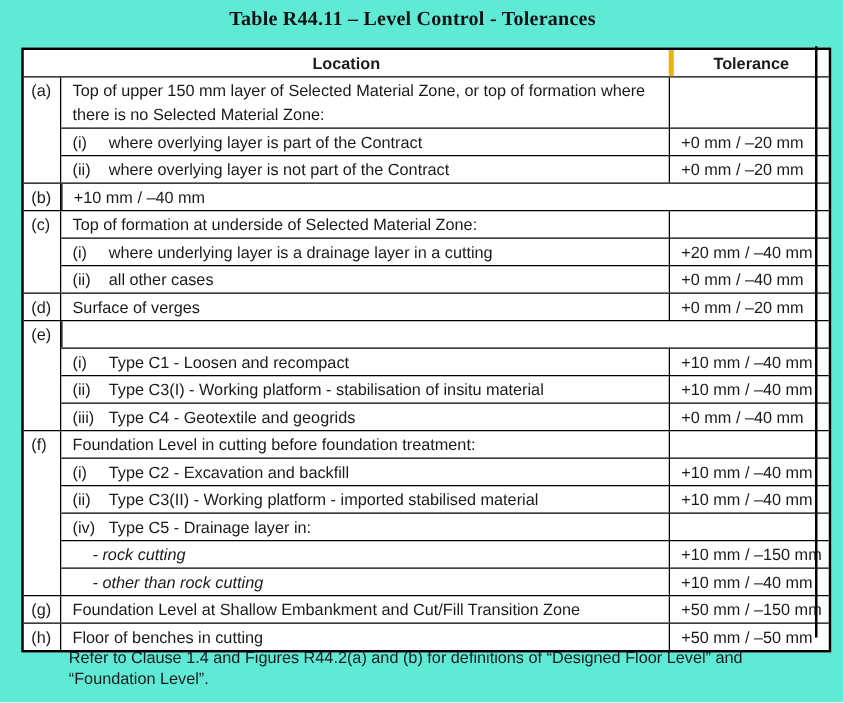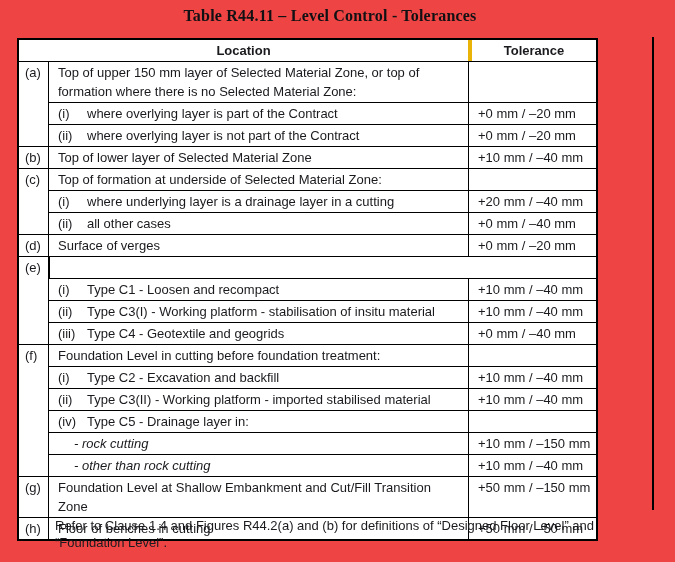--- a/index.html
+++ b/index.html
@@ -9,39 +9,39 @@
     height: 562px;
     background: #ffffff;
     overflow: hidden;
     font-family: "Liberation Sans", sans-serif;
     color: #1a1a1e;
   }
   .page {
     position: relative;
     width: 675px;
     height: 562px;
-    background: #ef4444;
+    background: #5eead4;
   }
   .doc-title {
     position: absolute;
     top: 7px;
     left: 0;
     width: 660px;
     text-align: center;
     font-family: "Liberation Serif", serif;
     font-weight: bold;
     font-size: 16px;
     color: #111114;
     letter-spacing: 0.2px;
   }
   .tol-table {
     position: absolute;
     left: 17px;
     top: 38px;
-    width: 581px;
+    width: 648px;
     border: 2px solid #000;
     box-sizing: border-box;
     background: #fff;
   }
   .row {
     display: flex;
     align-items: stretch;
     min-height: 20px;
   }
   .row.header { min-height: 21px; }
@@ -154,24 +154,20 @@
         <div class="row kind-sub">
       <div class="cell-letter"></div>
       <div class="cell-loc">
         <span class="loc-label">(ii)</span>
         <span class="loc-text">where overlying layer is not part of the Contract</span>
       </div>
       <div class="cell-tol">+0 mm / –20 mm</div>
     </div>
         <div class="row kind-main">
       <div class="cell-letter">(b)</div>
-      <div class="cell-loc">
-
-        <span class="loc-text">Top of lower layer of Selected Material Zone</span>
-      </div>
       <div class="cell-tol">+10 mm / –40 mm</div>
     </div>
         <div class="row kind-main">
       <div class="cell-letter">(c)</div>
       <div class="cell-loc">
 
         <span class="loc-text">Top of formation at underside of Selected Material Zone:</span>
       </div>
       <div class="cell-tol"></div>
     </div>

